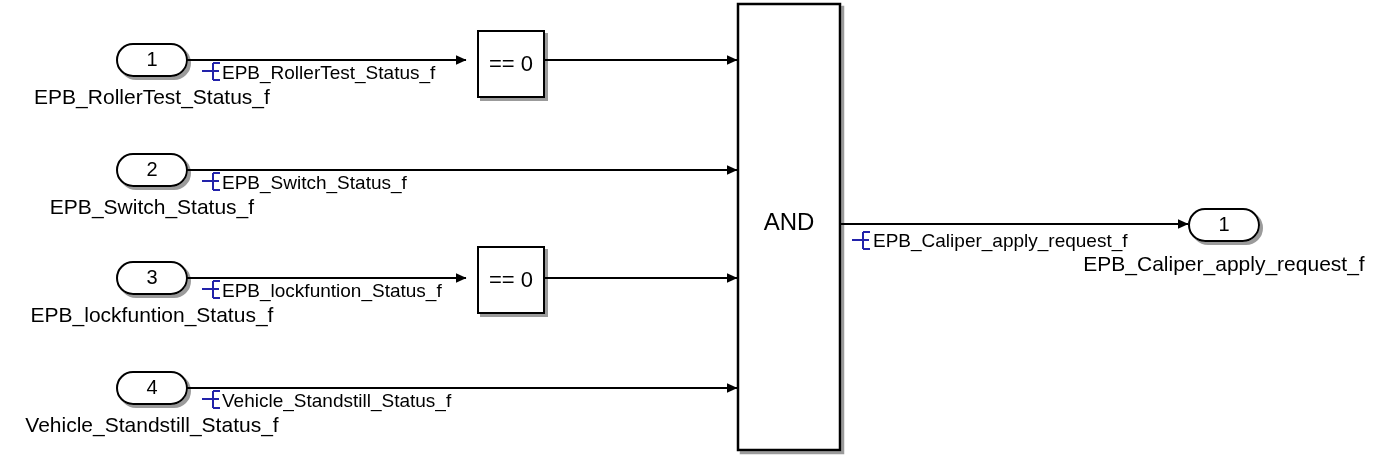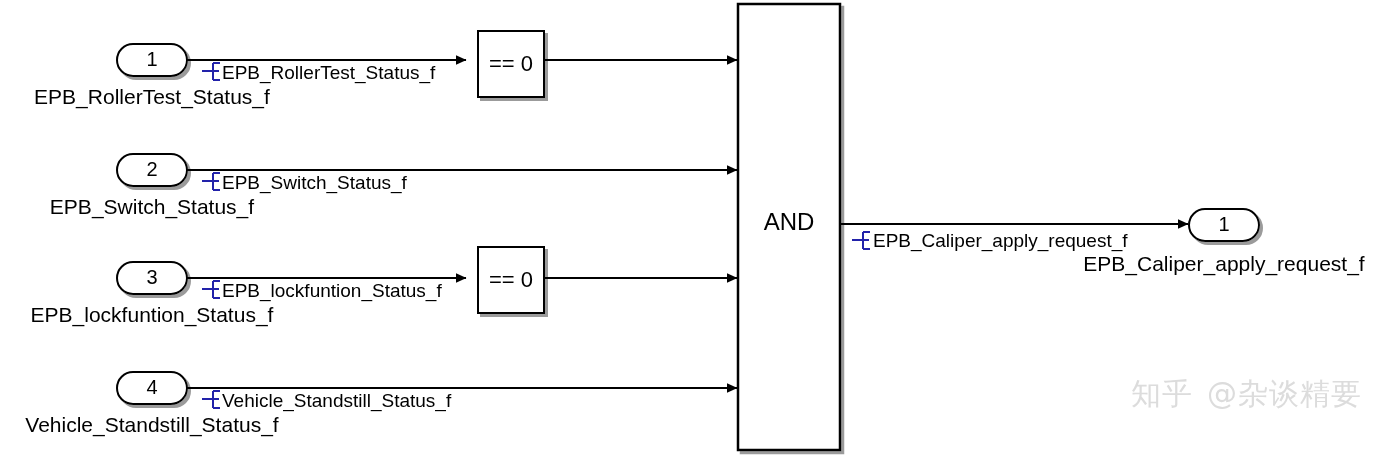--- a/index.html
+++ b/index.html
@@ -186,17 +186,14 @@
     </g>
     <text class="signal-label" x="873" y="247">EPB_Caliper_apply_request_f</text>
 
     <g>
       <rect x="1189" y="209" width="70" height="32" rx="16" ry="16" fill="#ffffff" stroke="#000000" stroke-width="2" filter="url(#blkshadow)"></rect>
       <text class="port-num" x="1224" y="226">1</text>
     </g>
     <text class="block-name" x="1224" y="271">EPB_Caliper_apply_request_f</text>
   </svg>
 
-  <div class="watermark">
-    <span>知乎</span><span class="wm-sep"></span><span>@杂谈精要</span>
-  </div>
 
 </div>
 
 </body></html>

